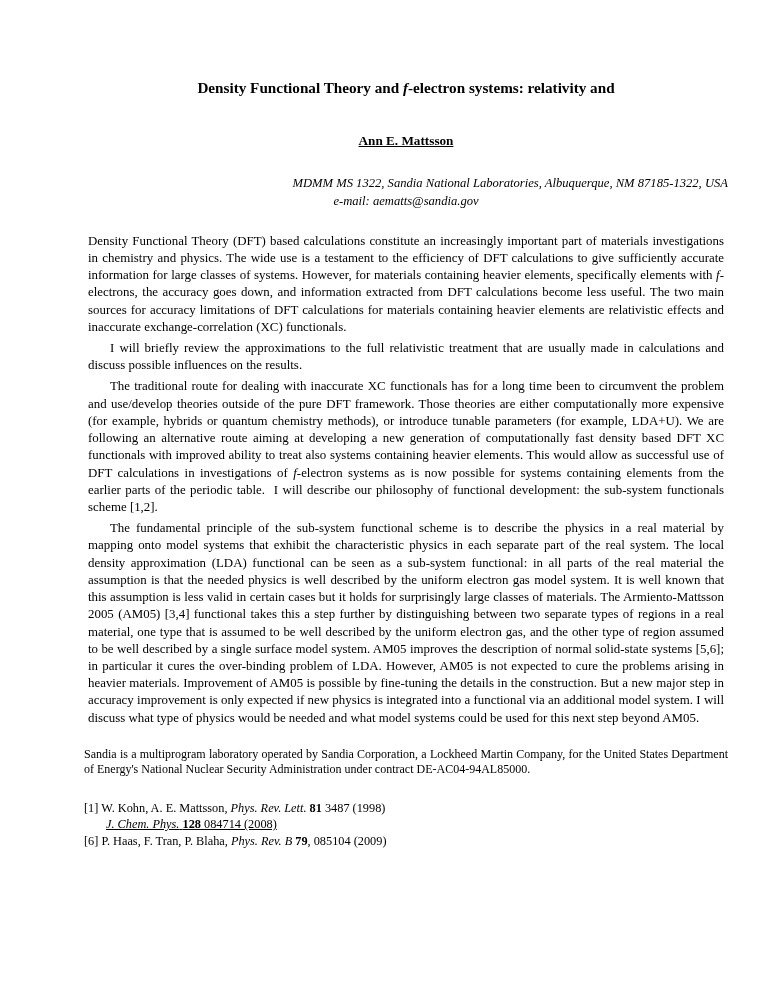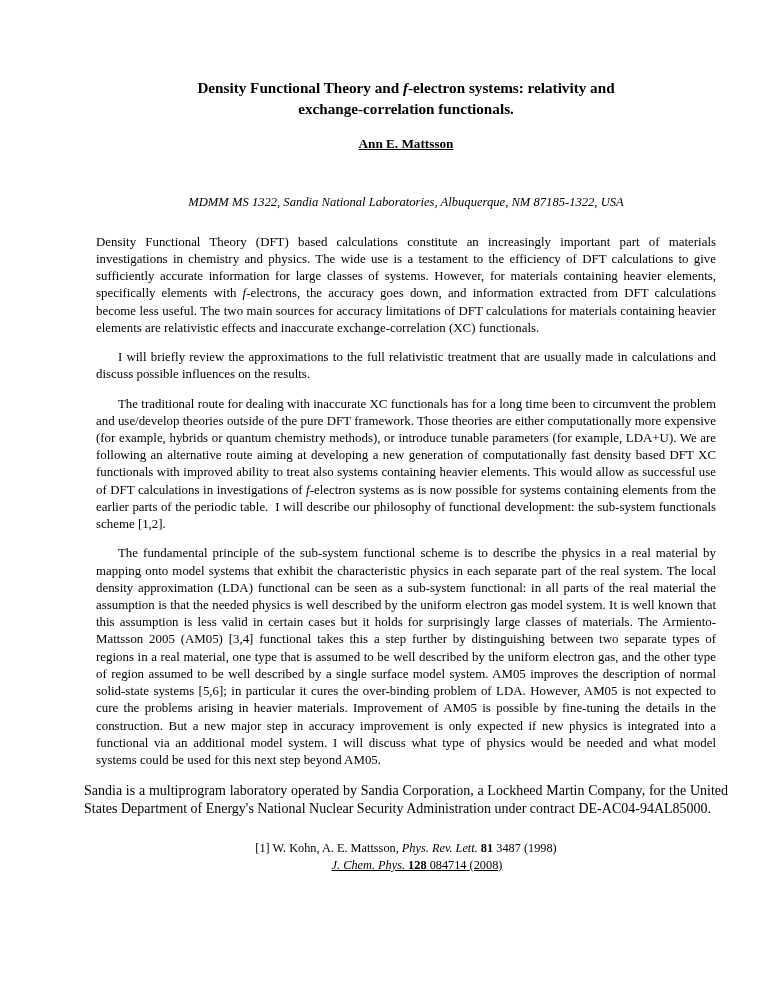--- a/index.html
+++ b/index.html
@@ -29,89 +29,88 @@
     margin: 0 14px 0 14px;
   }
   .title .ital {
     font-style: italic;
   }
   .author {
     text-align: center;
     font-size: 13.2px;
     font-weight: bold;
     text-decoration: underline;
-    margin-top: 16px;
+    margin-top: 34px;
   }
   .affil {
-    text-align: center;
+    text-align: right;
     font-style: italic;
     font-size: 12.6px;
-    margin-top: 42px;
+    margin-top: 26px;
     line-height: 1.42;
   }
   .email {
     text-align: center;
     font-style: italic;
     font-size: 12.6px;
     line-height: 1.42;
   }
   .abstract {
     margin-top: 22px;
     font-size: 12.9px;
     line-height: 1.335;
     text-align: justify;
   }
   .abstract p {
-    margin: 12px;
+    margin: 4px;
   }
   .indent {
     text-indent: 22px;
   }
   .just-full {
     text-align: justify;
     text-justify: inter-word;
   }
   .footnote {
-    margin-top: 13px;
-    font-size: 14px;
+    margin-top: 20px;
+    font-size: 12px;
     line-height: 1.28;
     text-align: justify;
   }
   .footnote .fn-first {
     text-indent: 22px;
   }
   .refs {
     margin-top: 22px;
     font-size: 12.3px;
     line-height: 1.36;
   }
   .refs div {
     white-space: nowrap;
-    text-align: center;
   }
   .refs .cont {
     padding-left: 22px;
     text-decoration: underline;
   }
   .it { font-style: italic; }
   .bd { font-weight: bold; }
 </style>
 </head>
 <body>
 
 <div class="page">
 
   <div class="title">
     <span>Density Functional Theory and </span><span class="ital">f</span><span>-electron systems: relativity and</span><br>
-    <span>exchange-correlation functionals.</span>
   </div>
 
   <div class="author">Ann E. Mattsson</div>
 
   <div class="affil">MDMM MS 1322, Sandia National Laboratories, Albuquerque, NM 87185-1322, USA</div>
+  <div class="email">e-mail: aematts@sandia.gov</div>
 
   <div class="abstract">
     <p class="just-full">Density Functional Theory (DFT) based calculations constitute an increasingly important part of materials investigations in chemistry and physics. The wide use is a testament to the efficiency of DFT calculations to give sufficiently accurate information for large classes of systems. However, for materials containing heavier elements, specifically elements with <span class="it">f</span>-electrons, the accuracy goes down, and information extracted from DFT calculations become less useful. The two main sources for accuracy limitations of DFT calculations for materials containing heavier elements are relativistic effects and inaccurate exchange-correlation (XC) functionals.</p>
     <p class="just-full indent">I will briefly review the approximations to the full relativistic treatment that are usually made in calculations and discuss possible influences on the results.</p>
     <p class="just-full indent">The traditional route for dealing with inaccurate XC functionals has for a long time been to circumvent the problem and use/develop theories outside of the pure DFT framework. Those theories are either computationally more expensive (for example, hybrids or quantum chemistry methods), or introduce tunable parameters (for example, LDA+U). We are following an alternative route aiming at developing a new generation of computationally fast density based DFT XC functionals with improved ability to treat also systems containing heavier elements. This would allow as successful use of DFT calculations in investigations of <span class="it">f</span>-electron systems as is now possible for systems containing elements from the earlier parts of the periodic table.&nbsp; I will describe our philosophy of functional development: the sub-system functionals scheme [1,2].</p>
     <p class="just-full indent">The fundamental principle of the sub-system functional scheme is to describe the physics in a real material by mapping onto model systems that exhibit the characteristic physics in each separate part of the real system. The local density approximation (LDA) functional can be seen as a sub-system functional: in all parts of the real material the assumption is that the needed physics is well described by the uniform electron gas model system. It is well known that this assumption is less valid in certain cases but it holds for surprisingly large classes of materials. The Armiento-Mattsson 2005 (AM05) [3,4] functional takes this a step further by distinguishing between two separate types of regions in a real material, one type that is assumed to be well described by the uniform electron gas, and the other type of region assumed to be well described by a single surface model system. AM05 improves the description of normal solid-state systems [5,6]; in particular it cures the over-binding problem of LDA. However, AM05 is not expected to cure the problems arising in heavier materials. Improvement of AM05 is possible by fine-tuning the details in the construction. But a new major step in accuracy improvement is only expected if new physics is integrated into a functional via an additional model system. I will discuss what type of physics would be needed and what model systems could be used for this next step beyond AM05.</p>
   </div>
 
   <div class="footnote">
     <span class="fn-first">Sandia is a multiprogram laboratory operated by Sandia Corporation, a Lockheed Martin Company, for the United States Department of Energy's National Nuclear Security Administration under contract DE-AC04-94AL85000.</span>
@@ -125,15 +124,23 @@
       <span class="bd">81</span>
       <span>3487</span>
       <span>(1998)</span>
     </div>
     <div class="cont">
       <span class="it">J. Chem. Phys.</span>
       <span class="bd">128</span>
       <span>084714</span>
       <span>(2008)</span>
     </div>
+    <div>
+      <span>[6]</span>
+      <span>P. Haas, F. Tran, P. Blaha,</span>
+      <span class="it">Phys. Rev. B</span>
+      <span class="bd">79</span><span>,</span>
+      <span>085104</span>
+      <span>(2009)</span>
+    </div>
   </div>
 
 </div>
 
 </body></html>

